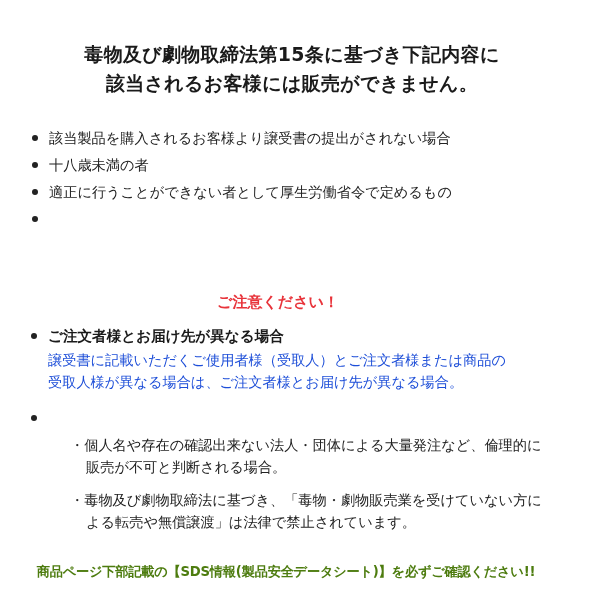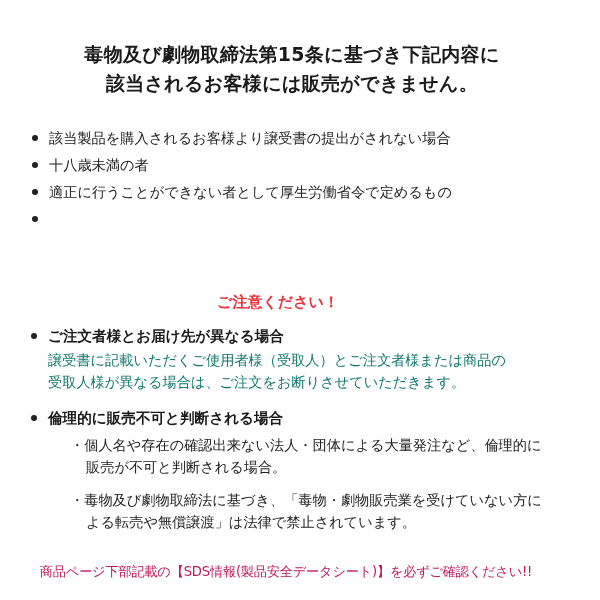--- a/index.html
+++ b/index.html
@@ -75,44 +75,44 @@
       color: #1a1a1a;
       white-space: nowrap;
     }
     .section-head .bullet { top: 8px; }
     .para {
       position: absolute;
       left: 48px;
       width: 540px;
       font-size: 14.2px;
       line-height: 22px;
-      color: #0f766e;
+      color: #1d4ed8;
     }
     .para div { white-space: nowrap; }
     .sub {
       position: absolute;
       left: 50px;
       width: 540px;
       font-size: 14.2px;
       line-height: 22px;
       color: #222222;
       margin-left: 20px;
     }
     .sub div { white-space: nowrap; }
     .sub .indent { padding-left: 16px; font-family: Liberation Serif, serif; }
     .footer-note {
       position: absolute;
       left: 0;
       top: 562px;
       width: 572px;
       text-align: center;
-      font-weight: normal;
+      font-weight: bold;
       font-size: 13.2px;
       line-height: 20px;
-      color: #be185d;
+      color: #4d7c0f;
       white-space: nowrap;
       letter-spacing: -0.2px;
     }
   </style>
 </head>
 <body>
 
 <div class="title">
   <div>毒物及び劇物取締法第15条に基づき下記内容に</div>
   <div>該当されるお客様には販売ができません。</div>
@@ -137,26 +137,25 @@
 </ul>
 
 <div class="caution">ご注意ください！</div>
 
 <div class="section-head" style="top:325px;">
   <span class="bullet" style="left:1px;"></span>
   <span>ご注文者様とお届け先が異なる場合</span>
 </div>
 <div class="para" style="top:349px;">
   <div>譲受書に記載いただくご使用者様（受取人）とご注文者様または商品の</div>
-  <div>受取人様が異なる場合は、ご注文をお断りさせていただきます。</div>
+  <div>受取人様が異なる場合は、ご注文者様とお届け先が異なる場合。</div>
 </div>
 
 <div class="section-head" style="top:407px;">
   <span class="bullet" style="left:1px;"></span>
-  <span>倫理的に販売不可と判断される場合</span>
 </div>
 
 <div class="sub" style="top:434px;">
   <div>
     <span>・</span><span>個人名や存在の確認出来ない法人・団体による大量発注など、倫理的に</span>
   </div>
   <div class="indent">販売が不可と判断される場合。</div>
 </div>
 
 <div class="sub" style="top:489px;">

